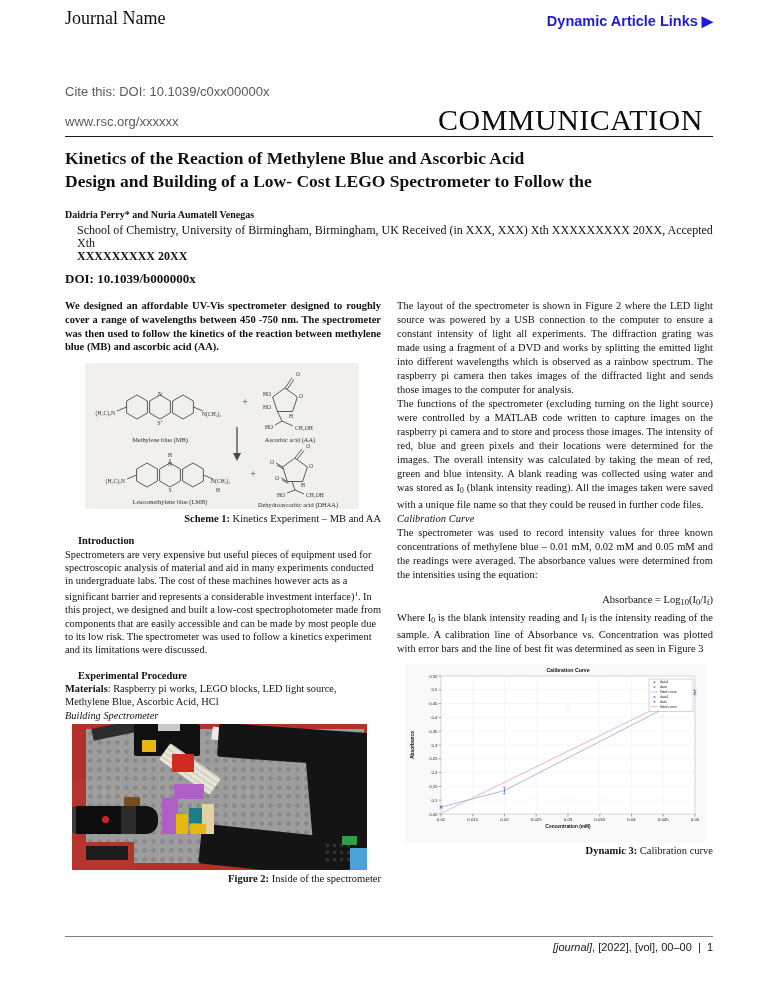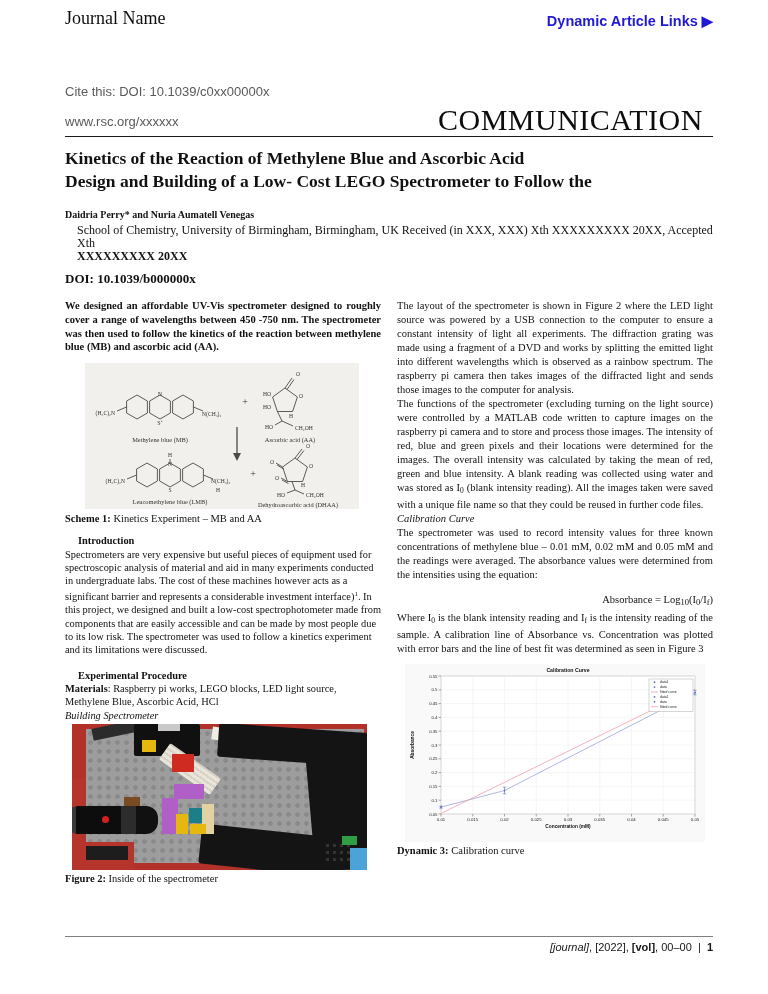--- a/index.html
+++ b/index.html
@@ -27,21 +27,21 @@
   .justify{text-align:justify;}
   .abstract{font-weight:bold;text-align:justify;line-height:13.8px;font-size:10.5px;}
   .sec-head{font-weight:bold;padding-left:13px;margin:9px 0 0 0;}
   .ital{font-style:italic;}
   p{margin:0;}
   sup{font-size:7px;}
   sub{font-size:7.5px;vertical-align:-2px;}
 
   
   .scheme-box{width:274px;height:146px;margin:9px 0 3px 20px;background:#f2f0ec;}
-  .fig-caption{text-align:left;font-size:10.5px;margin-top:2px;}
+  .fig-caption{text-align:right;font-size:10.5px;margin-top:2px;}
   .fig-caption b{font-weight:bold;}
 
   
   .photo{position:relative;width:295px;height:146px;margin:2px 0 0 7px;background:#b2322a;overflow:hidden;}
   .abs{position:absolute;}
   .baseplate{left:14px;top:5px;right:3px;bottom:7px;background-color:#9d9d9d;background-image:radial-gradient(circle,#8a8a8a 2px,rgba(0,0,0,0) 2.7px);background-size:9px 9px;}
   .red-patch{background:#b5352c;}
   .wall{background:#141414;border-radius:3px;}
 
   
@@ -51,21 +51,21 @@
   
   .rcol p{font-size:10.5px;line-height:14px;}
   .equation{text-align:right;font-size:12.5px;margin:11px 0 2px 0;}
   .equation sub{font-size:8.5px;}
 
   
   .footer-rule{position:absolute;left:65px;right:55px;top:936px;border-top:1.2px solid #808080;}
   .footer-left{position:absolute;left:65px;top:941px;font-family:"Liberation Sans",sans-serif;font-size:11px;color:#8c8c8c;}
   .footer-right{position:absolute;right:55px;top:941px;font-family:"Liberation Sans",sans-serif;font-size:11px;color:#161616;}
   .footer-right .it{font-style:italic;}
-  .footer-right .bd{font-weight:bold;}
+  .footer-right .bd{font-weight:normal;}
 
   
   .scheme-box svg{width:274px;height:146px;display:block;}
   .atom{font-family:"Liberation Serif",serif;fill:#333;}
 </style>
 </head>
 <body>
 
 <div class="page">
 

